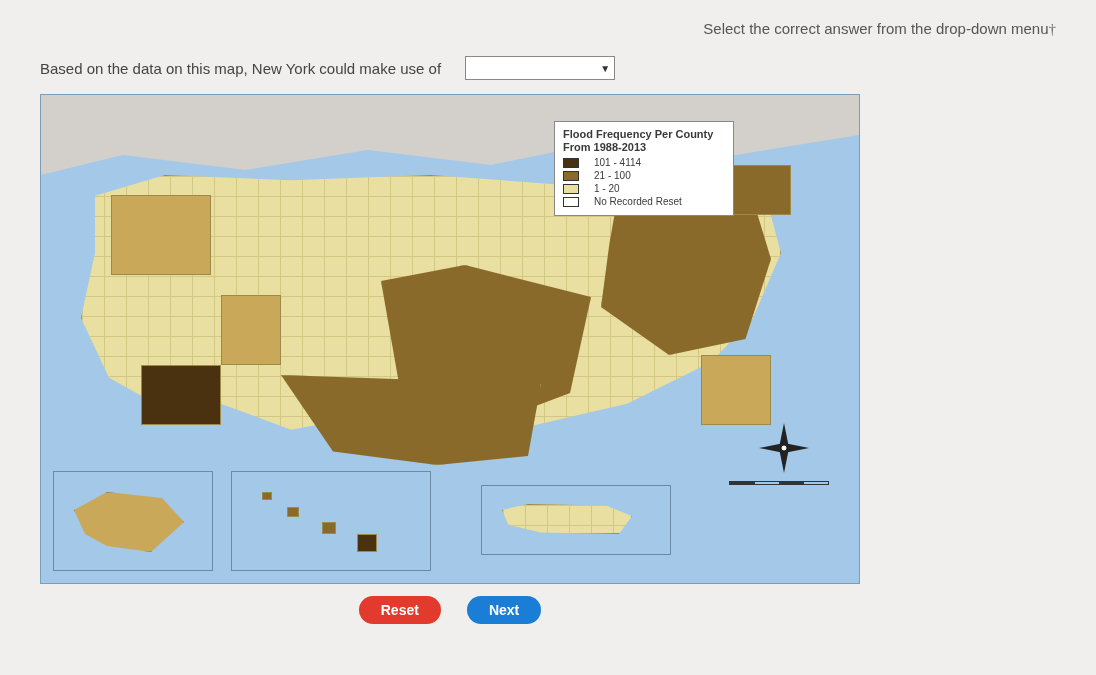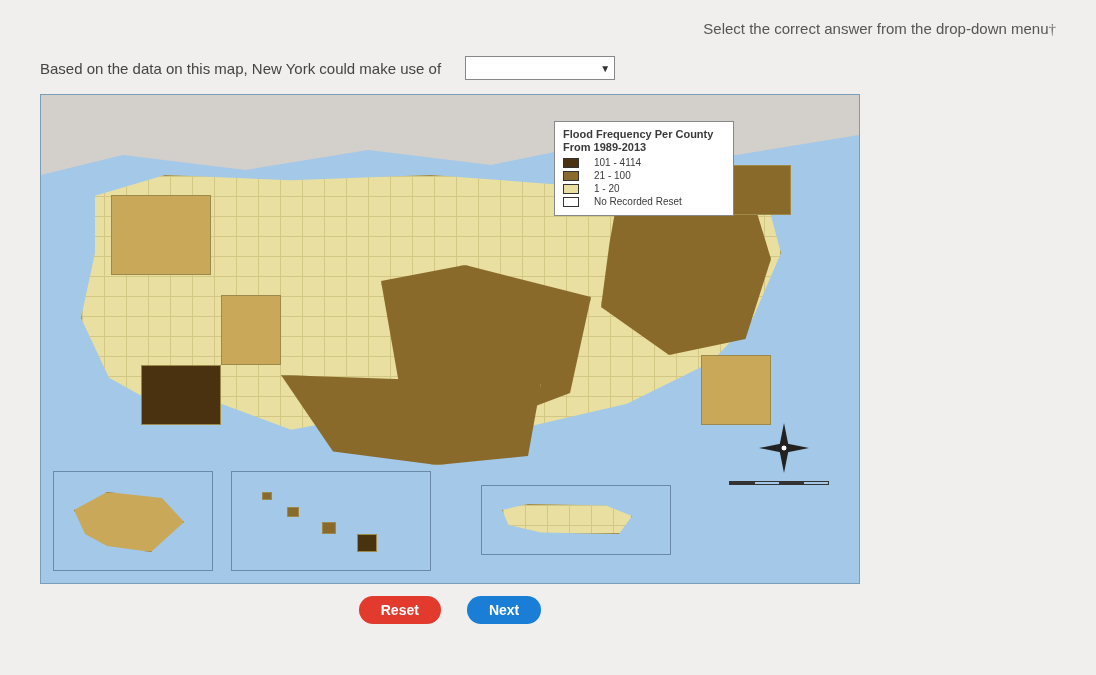--- a/index.html
+++ b/index.html
@@ -169,21 +169,21 @@
     <div class="land dark" style="left:200px;top:220px;width:260px;height:90px;clip-path:polygon(0 0,100% 10%,95% 90%,60% 100%,20% 85%)"></div>
     <div class="land vdark" style="left:60px;top:210px;width:80px;height:60px;"></div>
     <div class="land mid" style="left:30px;top:40px;width:100px;height:80px;"></div>
     <div class="land mid" style="left:140px;top:140px;width:60px;height:70px;"></div>
     <div class="land mid" style="left:620px;top:200px;width:70px;height:70px;"></div>
     <div class="land dark" style="left:640px;top:10px;width:70px;height:50px;"></div>
   </div>
 
   <div class="legend">
     <div class="title">Flood Frequency Per County</div>
-    <div class="sub">From 1989-2013</div>
+    <div class="sub">From 1988-2013</div>
     <div class="legend-row">
       <span class="swatch sw1"></span>
       <span>101 - 4114</span>
     </div>
     <div class="legend-row">
       <span class="swatch sw2"></span>
       <span>21 - 100</span>
     </div>
     <div class="legend-row">
       <span class="swatch sw3"></span>

